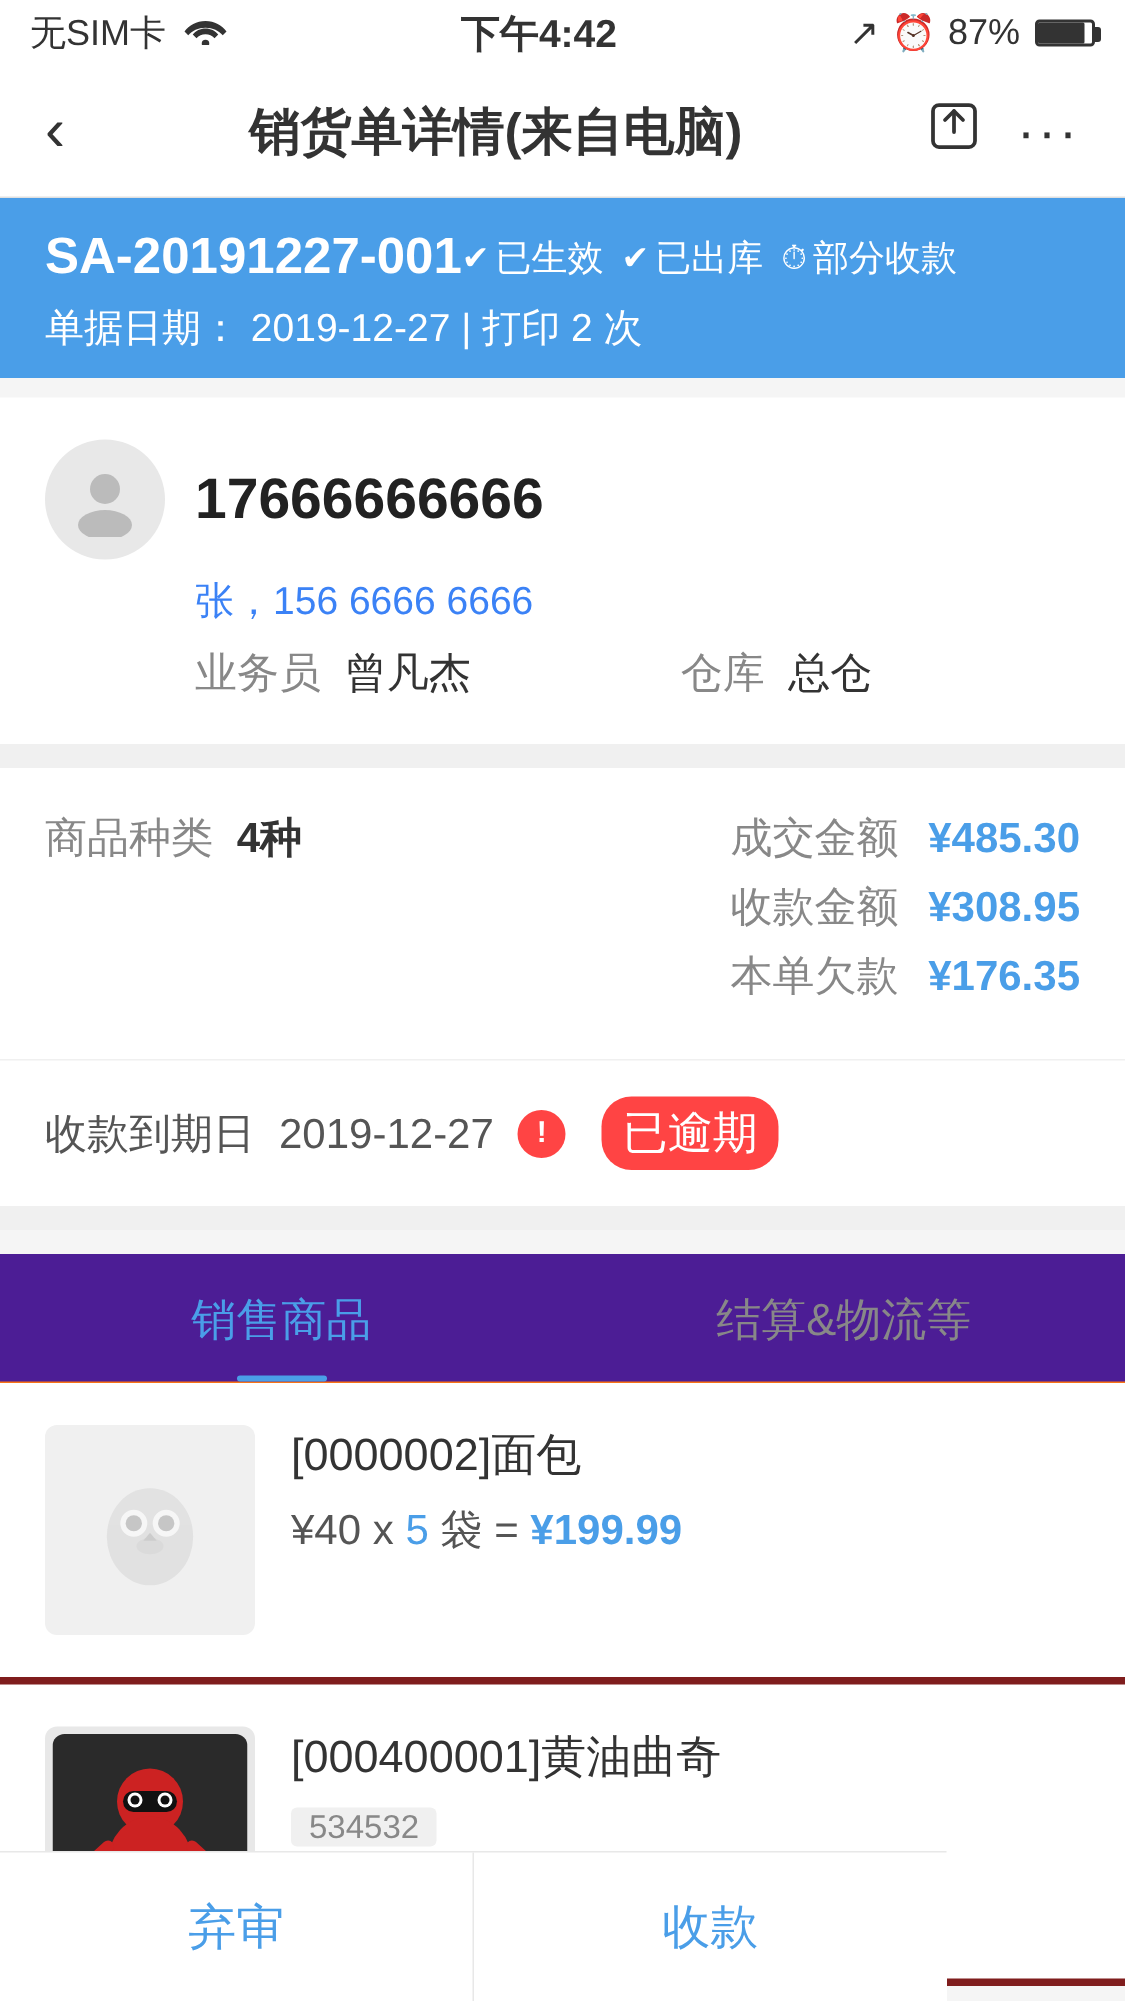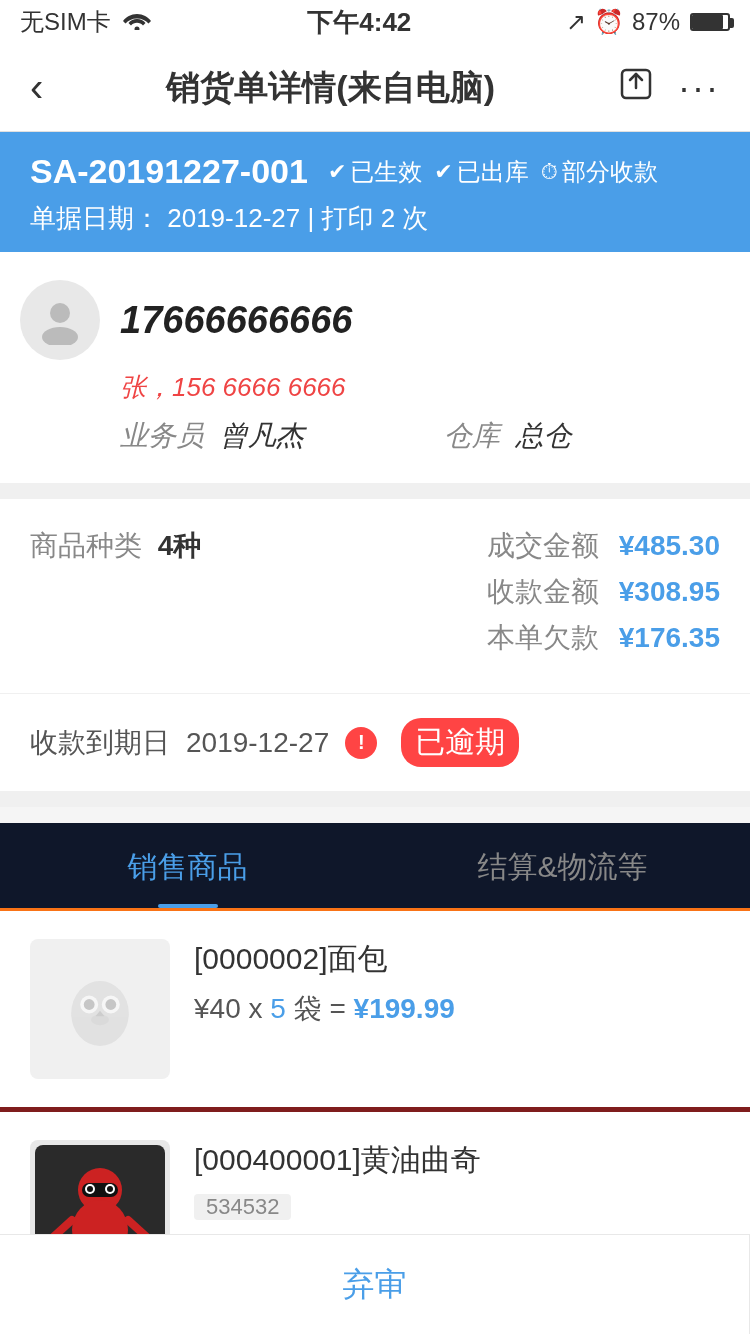--- a/index.html
+++ b/index.html
@@ -75,21 +75,20 @@
     .nav-icon { font-size: 32px; color: #333; cursor: pointer; }
 
     
     .header-banner {
       background: #4a9ee8;
       padding: 20px 30px 16px;
     }
     .banner-top {
       display: flex;
       align-items: center;
-      gap: 20px;
       margin-bottom: 10px;
     }
     .order-id {
       font-size: 34px;
       font-weight: 700;
       color: #fff;
     }
     .status-tags { display: flex; gap: 12px; align-items: center; }
     .status-tag {
       font-size: 24px;
@@ -101,23 +100,22 @@
     .tag-check { color: #fff; font-size: 22px; }
     .tag-clock { font-size: 22px; }
     .banner-date {
       font-size: 26px;
       color: #fff;
     }
 
     
     .customer-card {
       background: #fff;
-      padding: 28px 20px;
-      margin-top: 0;
-      font-style: italic;
+      padding: 28px 30px;
+      margin-top: 13px;
     }
     .customer-row {
       display: flex;
       align-items: center;
       gap: 20px;
       margin-bottom: 10px;
     }
     .avatar {
       width: 80px; height: 80px;
       border-radius: 50%;
@@ -127,21 +125,21 @@
       color: #999;
       flex-shrink: 0;
     }
     .customer-name {
       font-size: 38px;
       font-weight: 600;
       color: #222;
     }
     .customer-sub {
       font-size: 26px;
-      color: #ef4444;
+      color: #3b82f6;
       margin-left: 100px;
       margin-bottom: 12px;
     }
     .customer-meta {
       display: flex;
       align-items: center;
       margin-left: 100px;
       gap: 60px;
       font-size: 28px;
       color: #555;
@@ -194,24 +192,24 @@
       display: inline-flex;
       align-items: center;
       justify-content: center;
       color: #fff;
       font-size: 20px;
       font-weight: 700;
     }
 
     
     .tabs-bar {
-      background: #0f172a;
+      background: #4c1d95;
       display: flex;
       margin-top: 16px;
-      border-bottom: 3px solid #f97316;
+      border-bottom: 1px solid #f97316;
     }
     .tab-item {
       flex: 1;
       text-align: center;
       padding: 24px 0 20px;
       font-size: 30px;
       color: #888;
       cursor: pointer;
       position: relative;
     }
@@ -276,21 +274,21 @@
       color: #555;
       margin-top: 10px;
     }
     .price-highlight { color: #4a9ee8; }
     .price-total { color: #4a9ee8; font-weight: 600; }
 
     
     .bottom-bar {
       position: fixed;
       bottom: 0;
-      width: 750px;
+      width: 631px;
       height: 100px;
       background: #fff;
       border-top: 1px solid #e8e8e8;
       display: flex;
     }
     .bottom-btn {
       flex: 1;
       display: flex;
       align-items: center;
       justify-content: center;
@@ -486,13 +484,14 @@
         <span> = </span>
         <span class="price-total">¥8.28</span>
       </div>
     </div>
   </div>
 
 </div>
 
 <div class="bottom-bar">
   <div class="bottom-btn btn-cancel">弃审</div>
+  <div class="bottom-btn btn-collect">收款</div>
 </div>
 
 </body></html>

